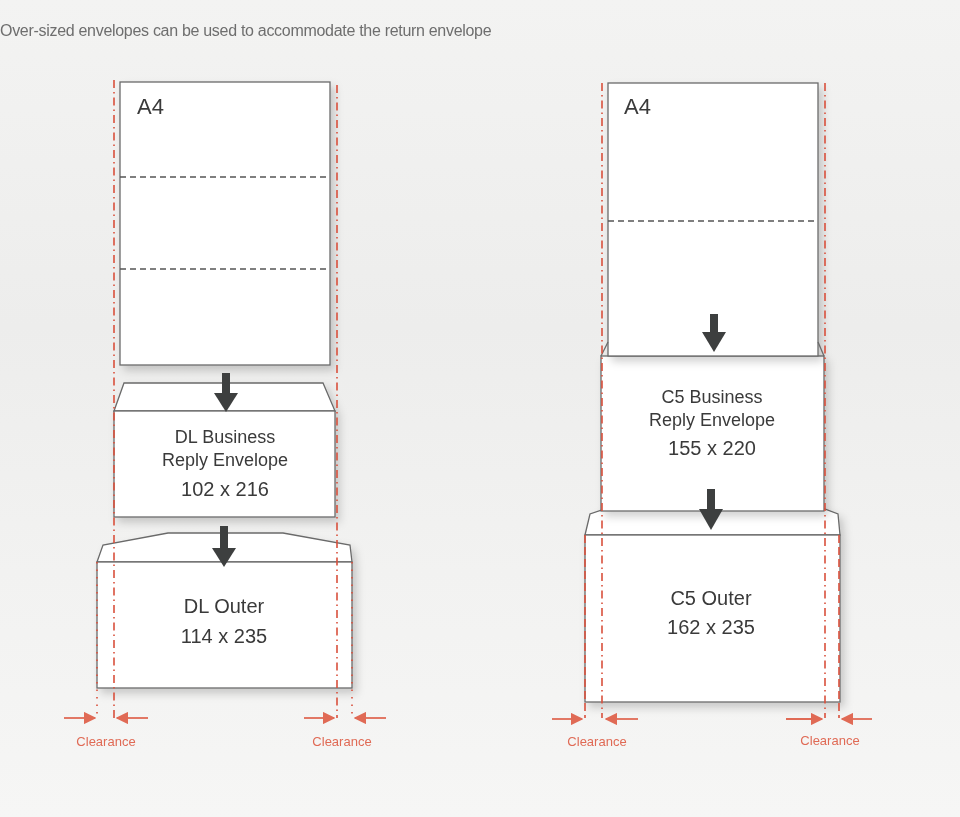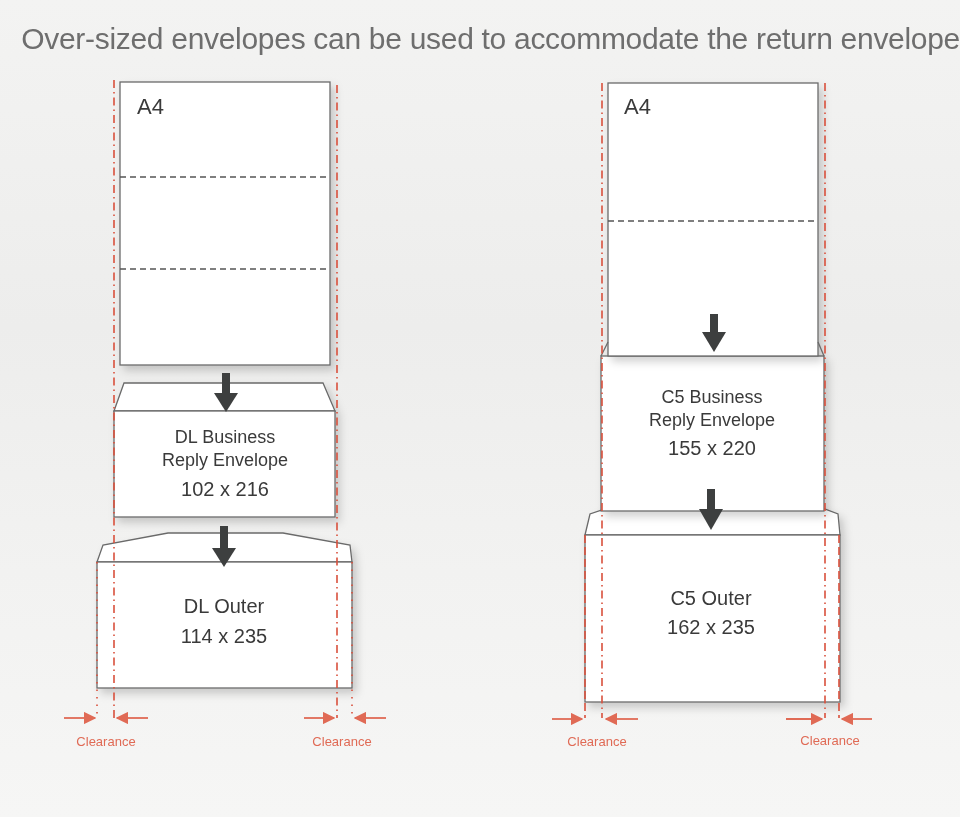--- a/index.html
+++ b/index.html
@@ -3,22 +3,22 @@
   <meta charset="utf-8">
   <style>
     html, body { margin: 0; padding: 0; }
     body {
       width: 960px; height: 817px; overflow: hidden;
       background: linear-gradient(180deg, #f3f3f2 0%, #ededec 40%, #f2f2f1 70%, #f6f6f5 100%);
       font-family: "Liberation Sans", sans-serif;
       position: relative;
     }
     .title {
-      position: absolute; left: 0; top: 22px; width: 960px; text-align: right;
-      font-size: 30px; color: #6e6e6e; letter-spacing: -0.3px;
+      position: absolute; left: 0; top: 22px; width: 960px; text-align: left;
+      font-size: 16px; color: #6e6e6e; letter-spacing: -0.3px;
       font-family: "Liberation Sans", sans-serif;
     }
     svg { position: absolute; left: 0; top: 0; }
     .lbl { font-family: "Liberation Sans", sans-serif; fill: #3a3a3a; }
     .clr { font-family: "Liberation Sans", sans-serif; fill: #e06a55; font-size: 13px; }
   </style>
 </head>
 <body>
 
 <div class="title">Over-sized envelopes can be used to accommodate the return envelope</div>

